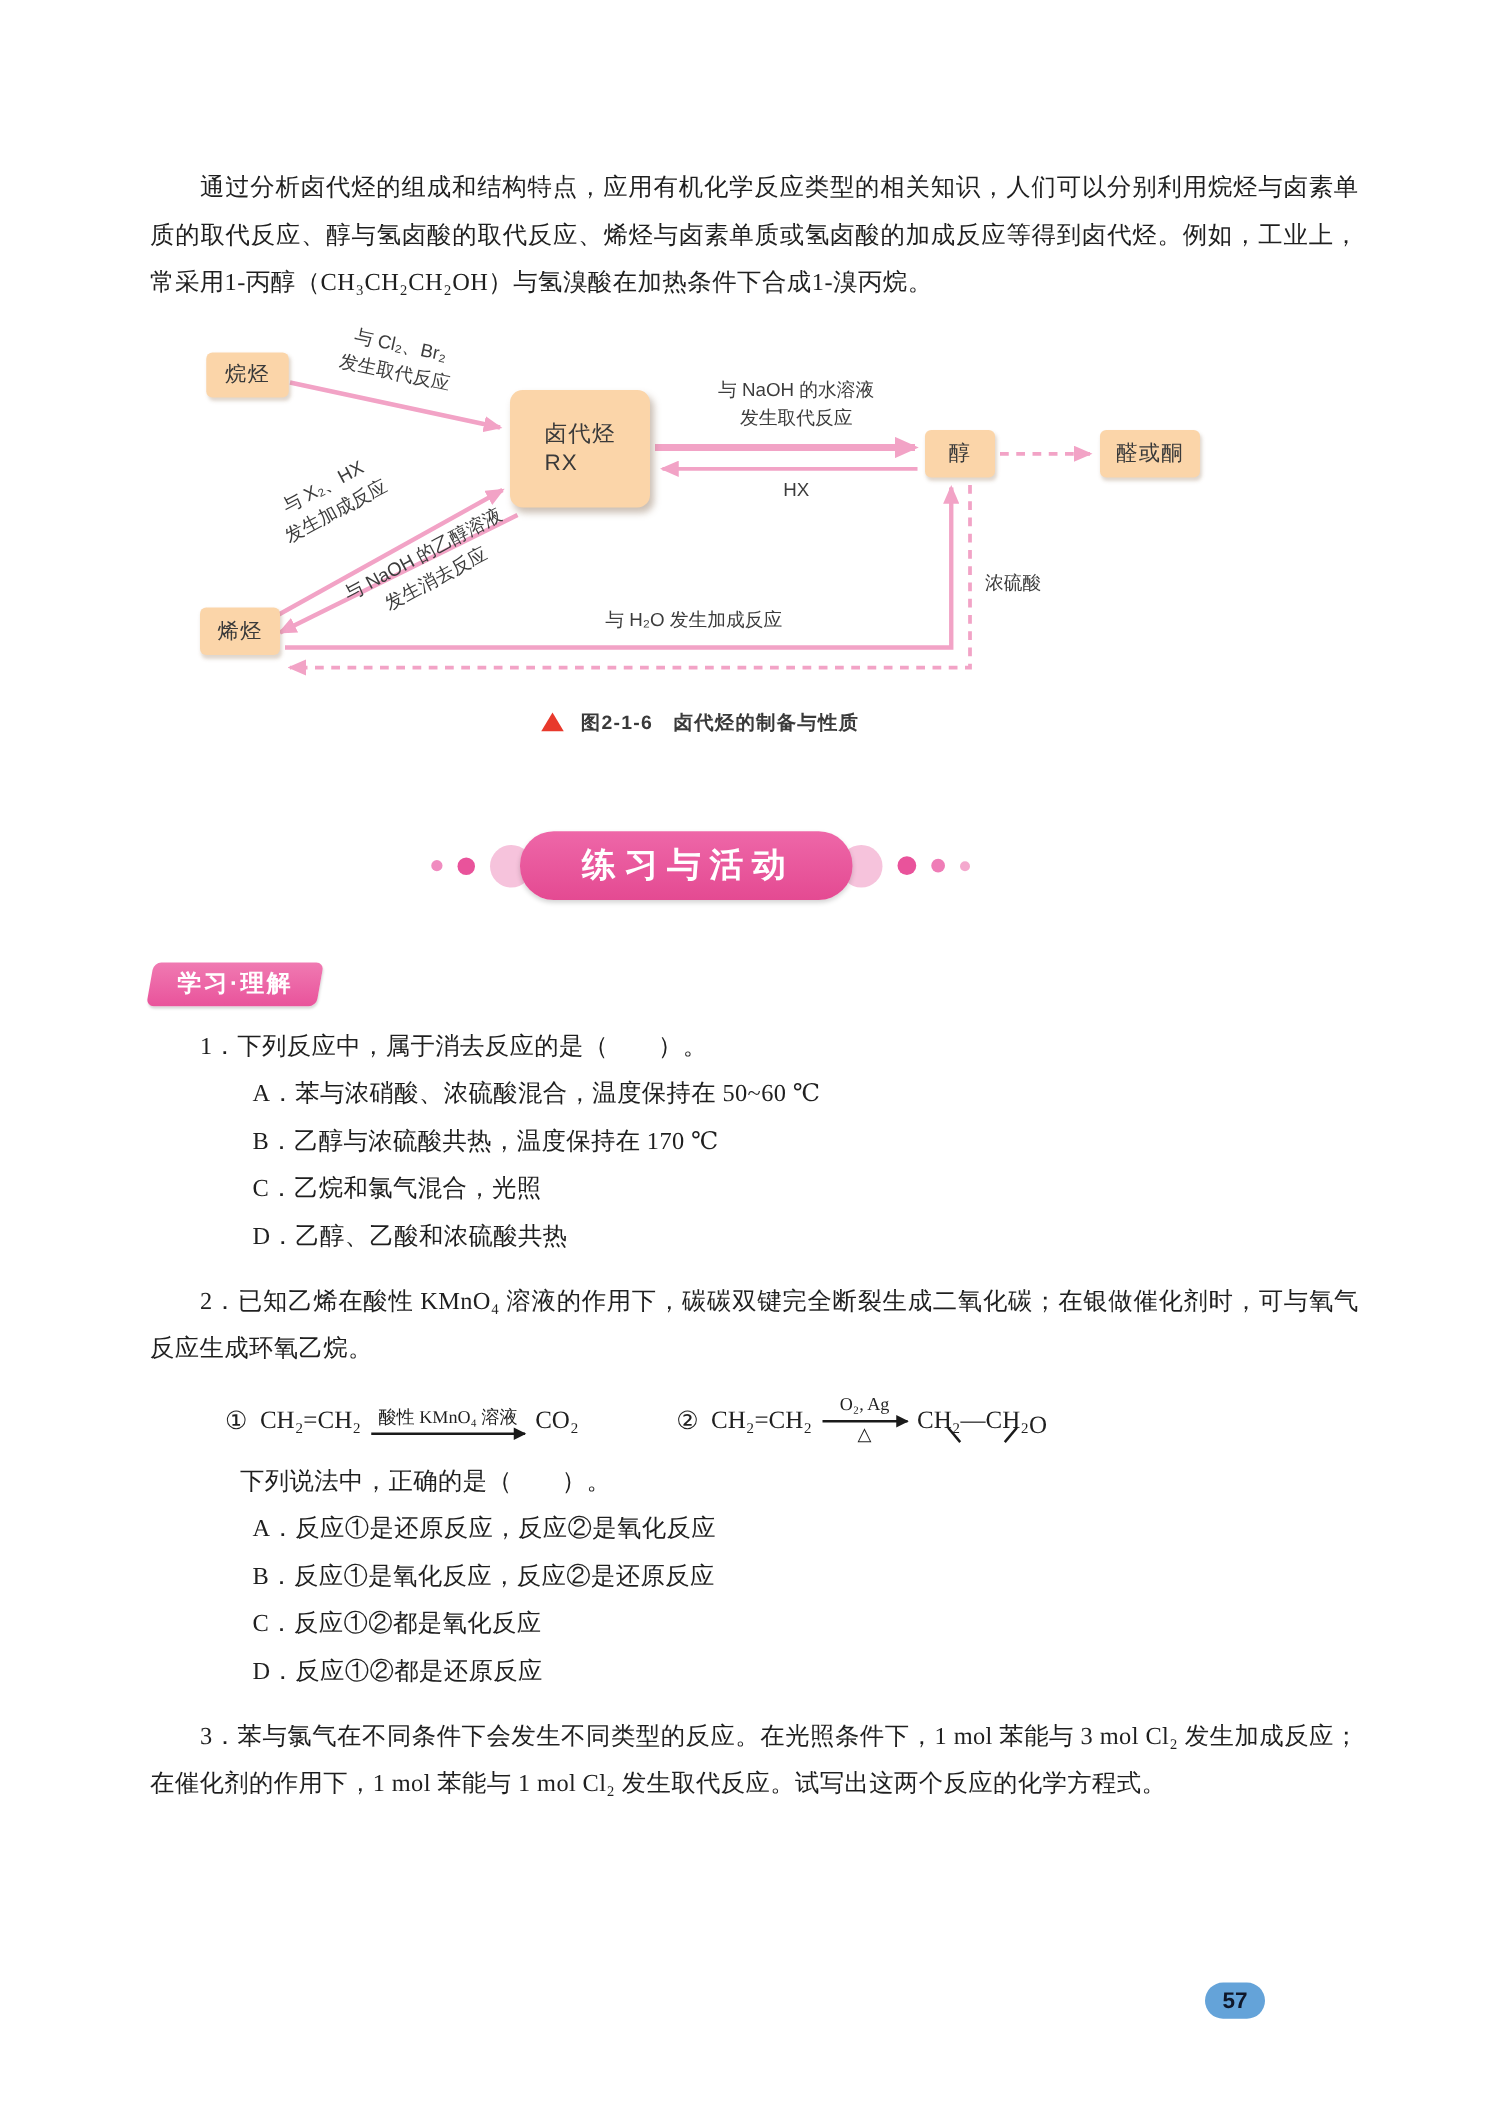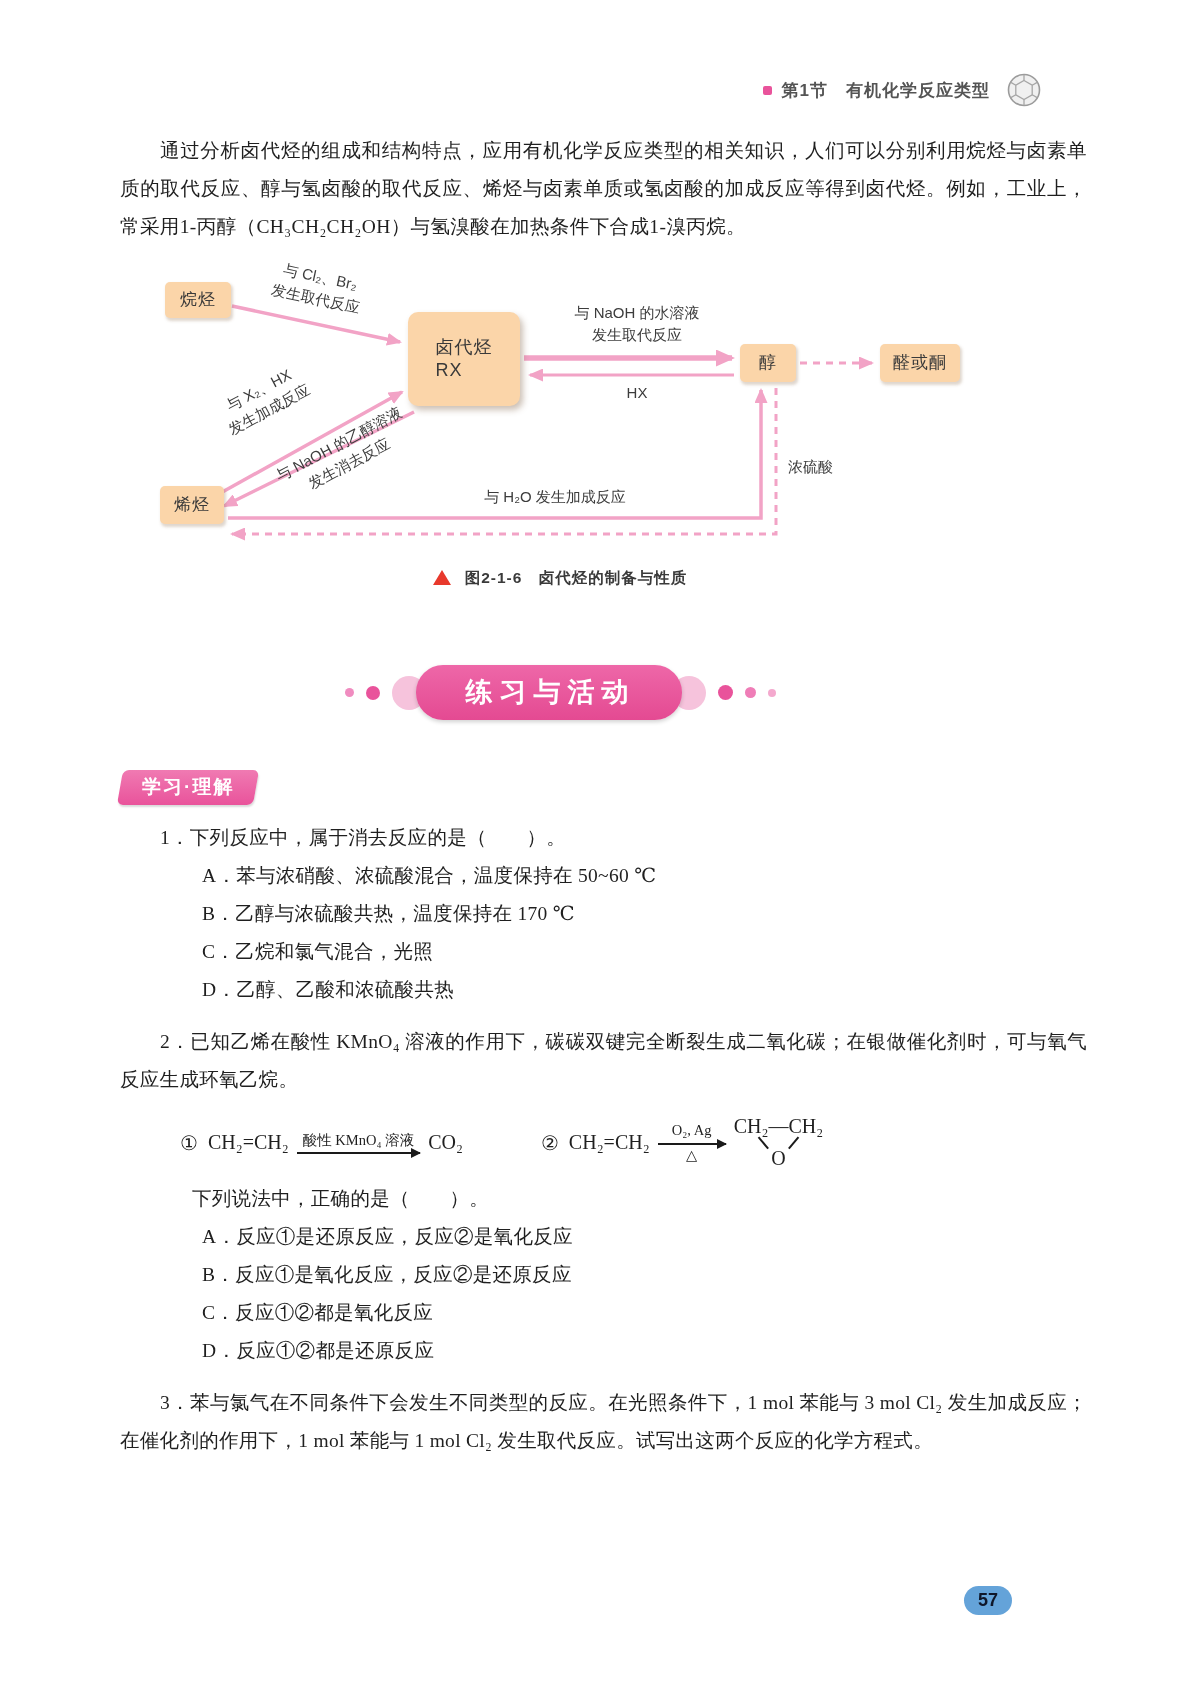--- a/index.html
+++ b/index.html
@@ -86,50 +86,36 @@
   
   .equations { display:flex; align-items:center; gap:78px; margin:16px 0 10px 60px; font-size:20px; }
   .equation  { display:inline-flex; align-items:center; }
   .eq-num    { margin-right:10px; }
   .rxn-arrow { display:inline-flex; flex-direction:column; align-items:center; margin:0 8px; }
   .cond-top  { font-size:14.5px; padding:0 6px; line-height:1.25; }
   .cond-bottom { font-size:14.5px; line-height:1.25; margin-top:1px; }
   .shaft { display:block; width:100%; min-width:68px; height:2px; background:#1a1a1a; position:relative; margin-top:3px; }
   .shaft::after { content:""; position:absolute; right:-1px; top:-4px;
                   border-left:10px solid #1a1a1a; border-top:5px solid transparent; border-bottom:5px solid transparent; }
-  .epoxide { position:relative; display:inline-flex; flex-direction:column; align-items:center; line-height:1.15; }
+  .epoxide { position:relative; display:inline-flex; flex-direction:row; align-items:center; line-height:1.15; }
   .epx-bottom { margin-top:9px; }
   .bond-l, .bond-r { position:absolute; width:15px; height:1.6px; background:#1a1a1a; top:27px; }
   .bond-l { left:22px;  transform:rotate(50deg); }
   .bond-r { right:22px; transform:rotate(-50deg); }
 
   
   .page-num { position:absolute; right:178px; bottom:68px; width:48px; height:29px; background:#64a3d9;
               border-radius:15px; display:flex; align-items:center; justify-content:center;
               color:#0f172a; font-family:"Liberation Sans","DejaVu Sans",sans-serif; font-weight:bold; font-size:18px; }
 </style>
 </head>
 <body>
 
 <div class="page">
 
-  <div class="page-header">
-    <span class="hdr-bullet"></span>
-    <span class="hdr-title">第1节　有机化学反应类型</span>
-    <svg class="fullerene" width="40" height="40" viewBox="0 0 40 40">
-      <circle cx="20" cy="20" r="15.5" fill="#f0f0f0" stroke="#9b9b9b" stroke-width="1.6"></circle>
-      <polygon points="20,10.5 28.2,15.2 28.2,24.8 20,29.5 11.8,24.8 11.8,15.2" fill="none" stroke="#a6a6a6" stroke-width="1.3"></polygon>
-      <line x1="20" y1="10.5" x2="20" y2="4.8" stroke="#a6a6a6" stroke-width="1.3"></line>
-      <line x1="28.2" y1="15.2" x2="33.2" y2="12.4" stroke="#a6a6a6" stroke-width="1.3"></line>
-      <line x1="28.2" y1="24.8" x2="33.2" y2="27.6" stroke="#a6a6a6" stroke-width="1.3"></line>
-      <line x1="20" y1="29.5" x2="20" y2="35.2" stroke="#a6a6a6" stroke-width="1.3"></line>
-      <line x1="11.8" y1="24.8" x2="6.8" y2="27.6" stroke="#a6a6a6" stroke-width="1.3"></line>
-      <line x1="11.8" y1="15.2" x2="6.8" y2="12.4" stroke="#a6a6a6" stroke-width="1.3"></line>
-    </svg>
-  </div>
 
   <div class="content">
 
     <p class="intro">通过分析卤代烃的组成和结构特点，应用有机化学反应类型的相关知识，人们可以分别利用烷烃与卤素单质的取代反应、醇与氢卤酸的取代反应、烯烃与卤素单质或氢卤酸的加成反应等得到卤代烃。例如，工业上，常采用1-丙醇（CH₃CH₂CH₂OH）与氢溴酸在加热条件下合成1-溴丙烷。</p>
 
     <div class="diagram">
       <svg class="arrows" width="880" height="300" viewBox="0 0 880 300">
         <defs>
           <marker id="ah" markerUnits="userSpaceOnUse" markerWidth="15" markerHeight="13" refX="13" refY="6.5" orient="auto">
             <path d="M0,0 L15,6.5 L0,13 Z" fill="#f2a3c6"></path>

